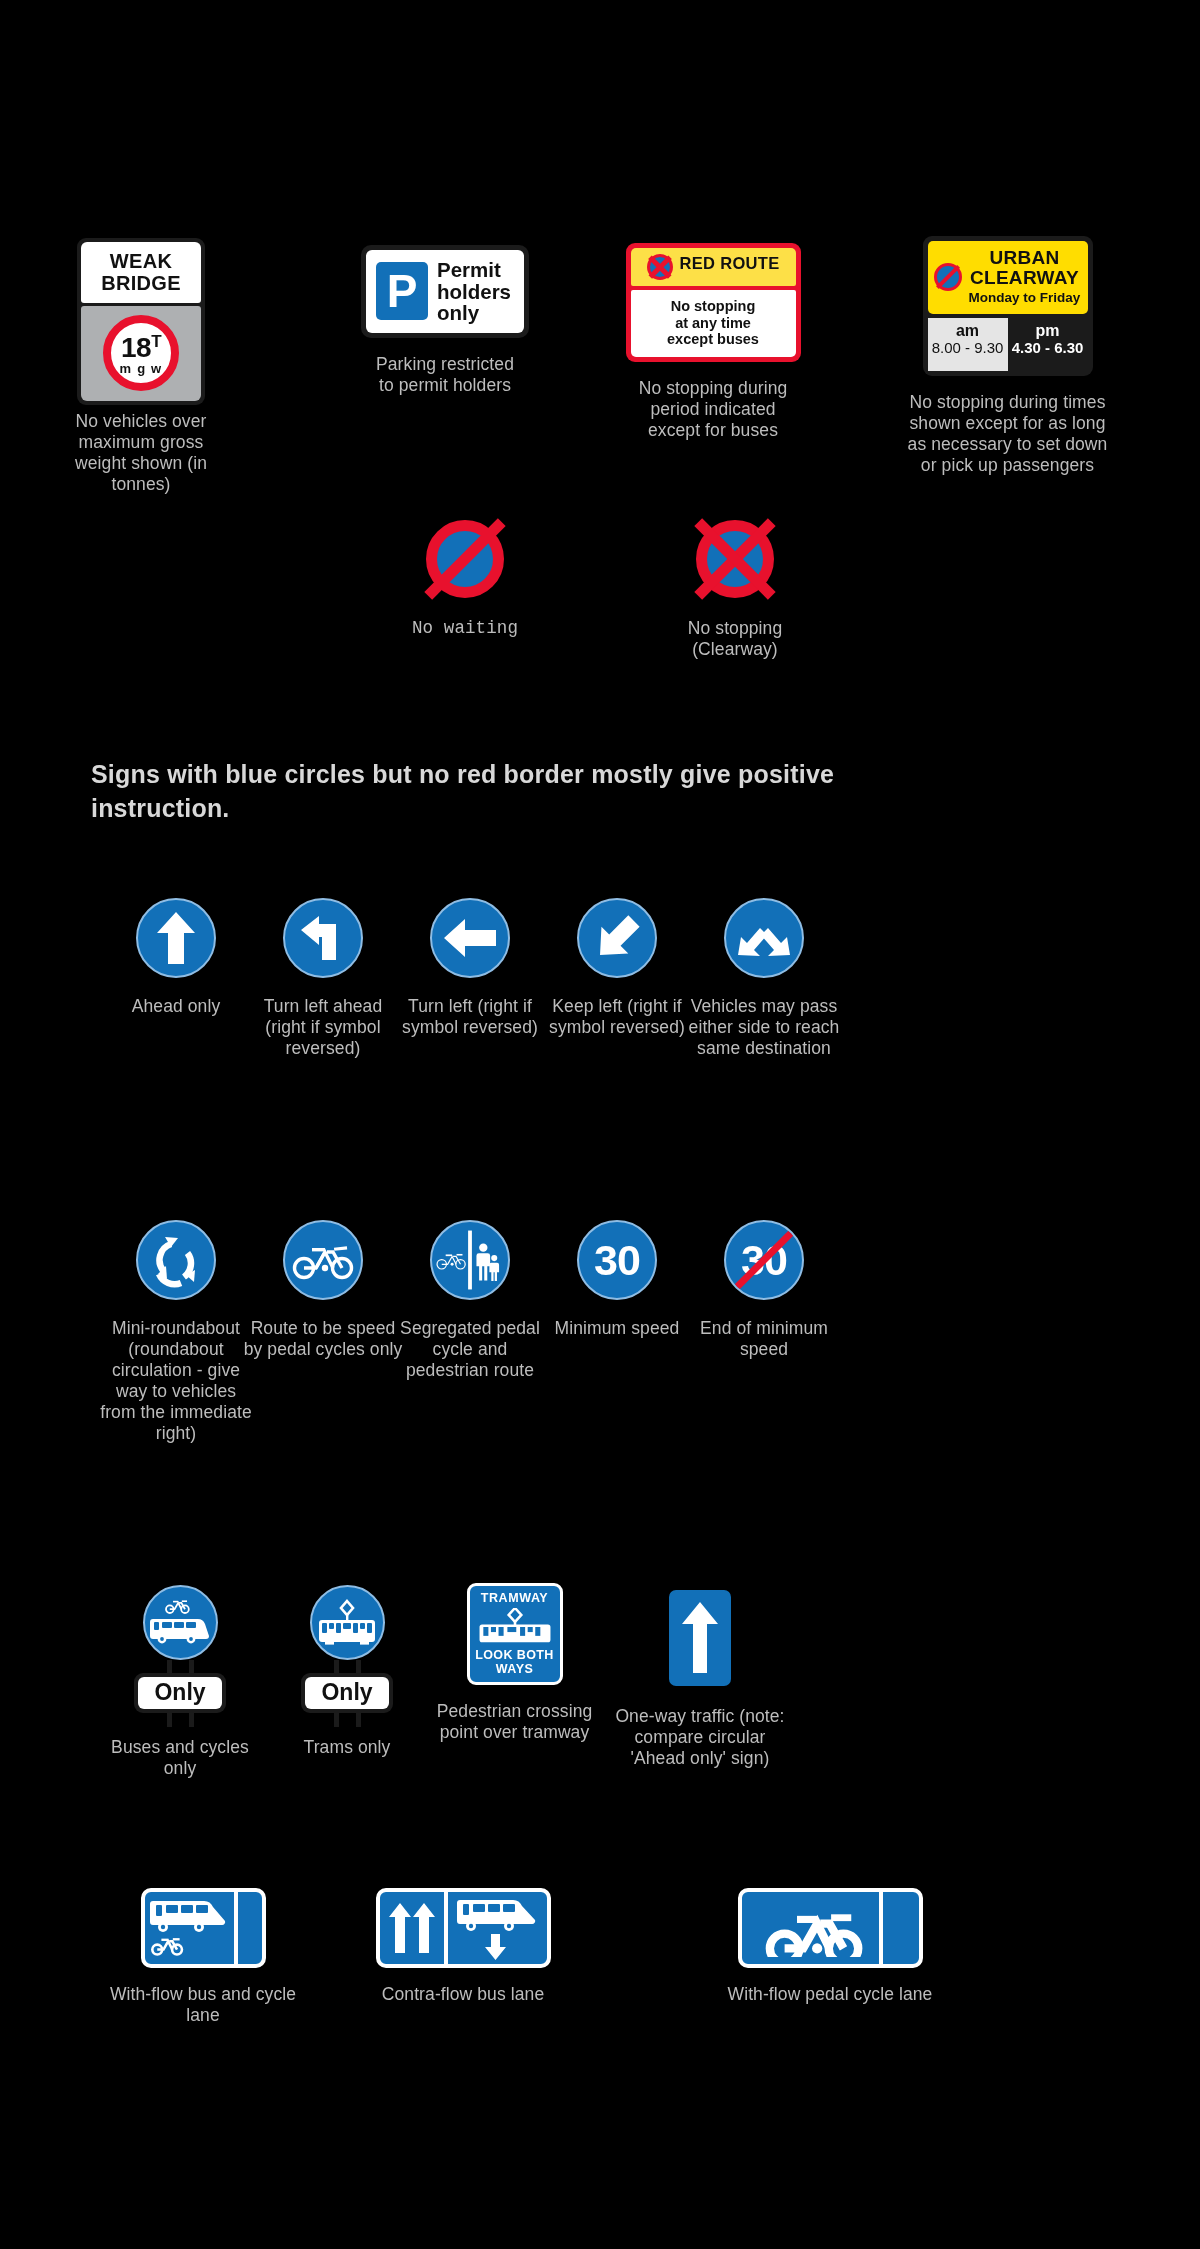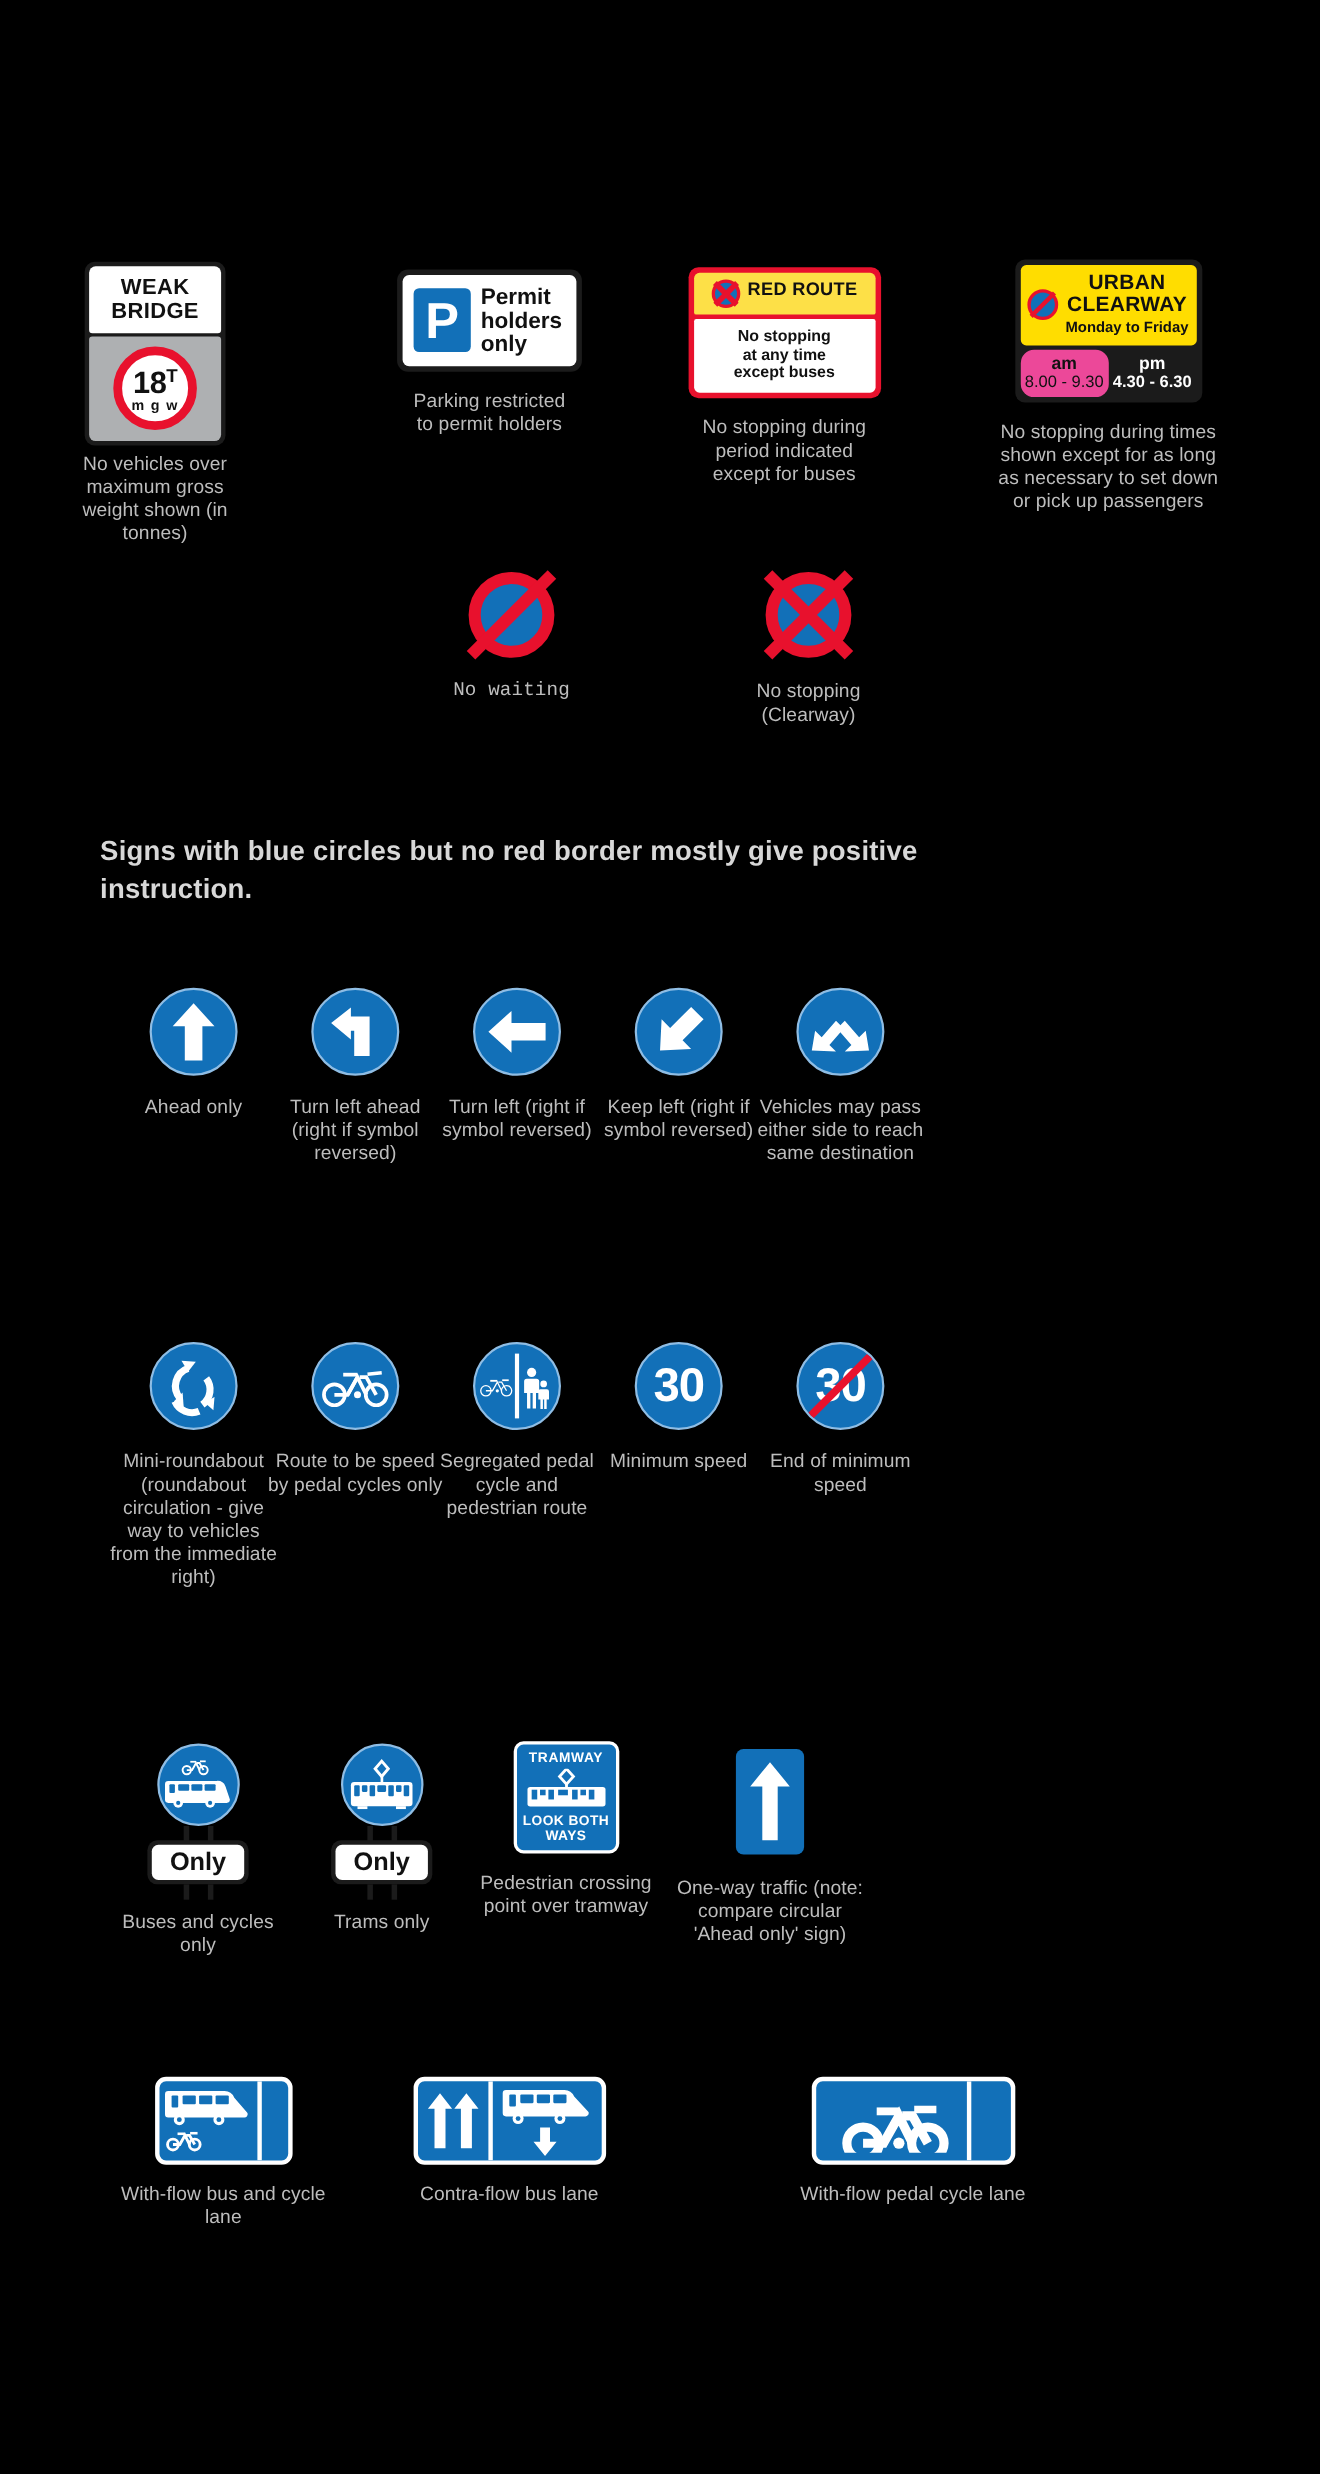--- a/index.html
+++ b/index.html
@@ -176,22 +176,22 @@
     background: #ffdd00;
     border-radius: 5px;
     padding: 7px 6px 8px;
     display: flex; align-items: center; gap: 6px;
   }
   .cw-words { flex: 1; text-align: center; }
   .cw-words .big { display: block; color: #111; font-weight: bold; font-size: 19px; line-height: 20px; letter-spacing: 0.3px; }
   .cw-words .sub { display: block; color: #111; font-weight: bold; font-size: 13.5px; line-height: 17px; margin-top: 1px; }
   .cw-times { display: flex; margin-top: 4px; }
   .cw-am {
-    background: #ec4899; border-radius: 12px; flex: 1;
-    text-align: center; padding: 4px 2px 5px;
+    background: #e5e5e5; border-radius: 0; flex: 1;
+    text-align: center; padding: 4px 2px 15px;
   }
   .cw-am .t1 { color: #111; font-weight: bold; font-size: 16px; display: block; line-height: 17px;}
   .cw-am .t2 { color: #111; font-weight: normal; font-size: 15px; display: block; line-height: 17px;}
   .cw-pm { flex: 1; text-align: center; padding: 4px 2px 5px; }
   .cw-pm .t1 { color: #fff; font-weight: bold; font-size: 16px; display: block; line-height: 17px;}
   .cw-pm .t2 { color: #fff; font-weight: bold; font-size: 15px; display: block; line-height: 17px;}
 
   
   .mini-nw { width: 28px; height: 28px; border-radius: 50%; background: #1270b8; border: 3px solid #e8112d; position: relative; flex: none; }
   .mini-nw::after {

